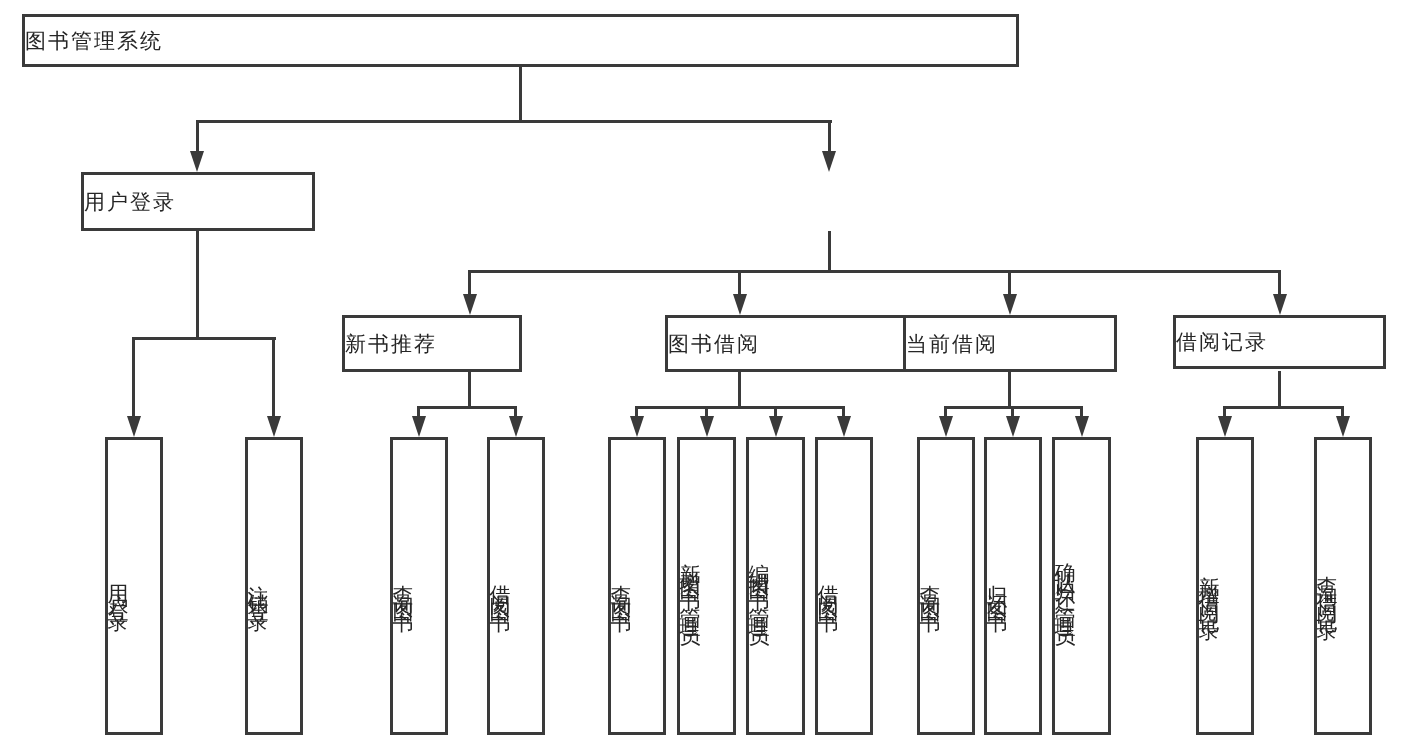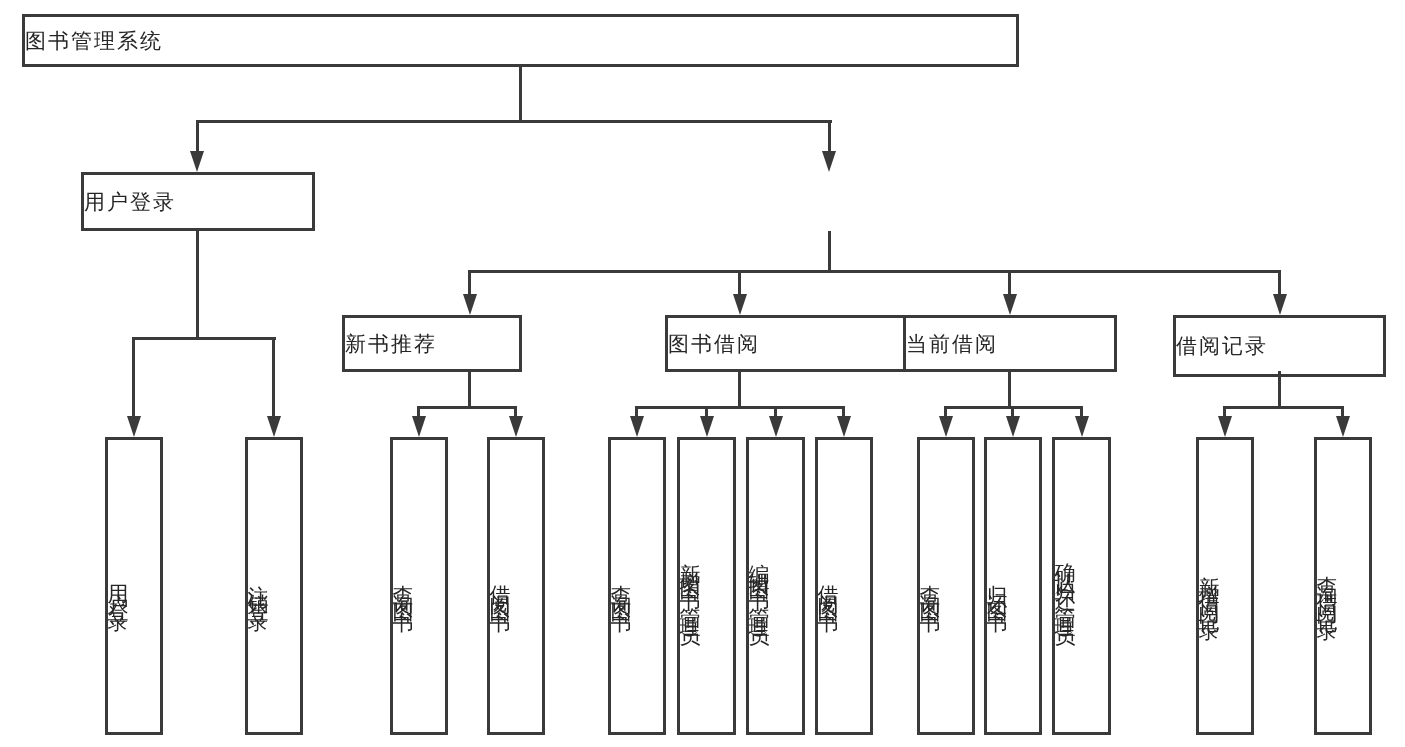--- a/index.html
+++ b/index.html
@@ -81,21 +81,21 @@
 
   <div class="box hbox" style="left:342px; top:315px; width:180px; height:57px">
     <span>新书推荐</span>
   </div>
   <div class="box hbox" style="left:665px; top:315px; width:259px; height:57px">
     <span>图书借阅</span>
   </div>
   <div class="box hbox" style="left:903px; top:315px; width:214px; height:57px">
     <span>当前借阅</span>
   </div>
-  <div class="box hbox" style="left:1173px; top:315px; width:213px; height:62px">
+  <div class="box hbox" style="left:1173px; top:315px; width:213px; height:54px">
     <span>借阅记录</span>
   </div>
 
   <div class="box leaf" style="left:105px; top:437px; width:58px; height:298px">
     <span>用户登录</span>
   </div>
   <div class="box leaf" style="left:245px; top:437px; width:58px; height:298px">
     <span>注销登录</span>
   </div>
 

